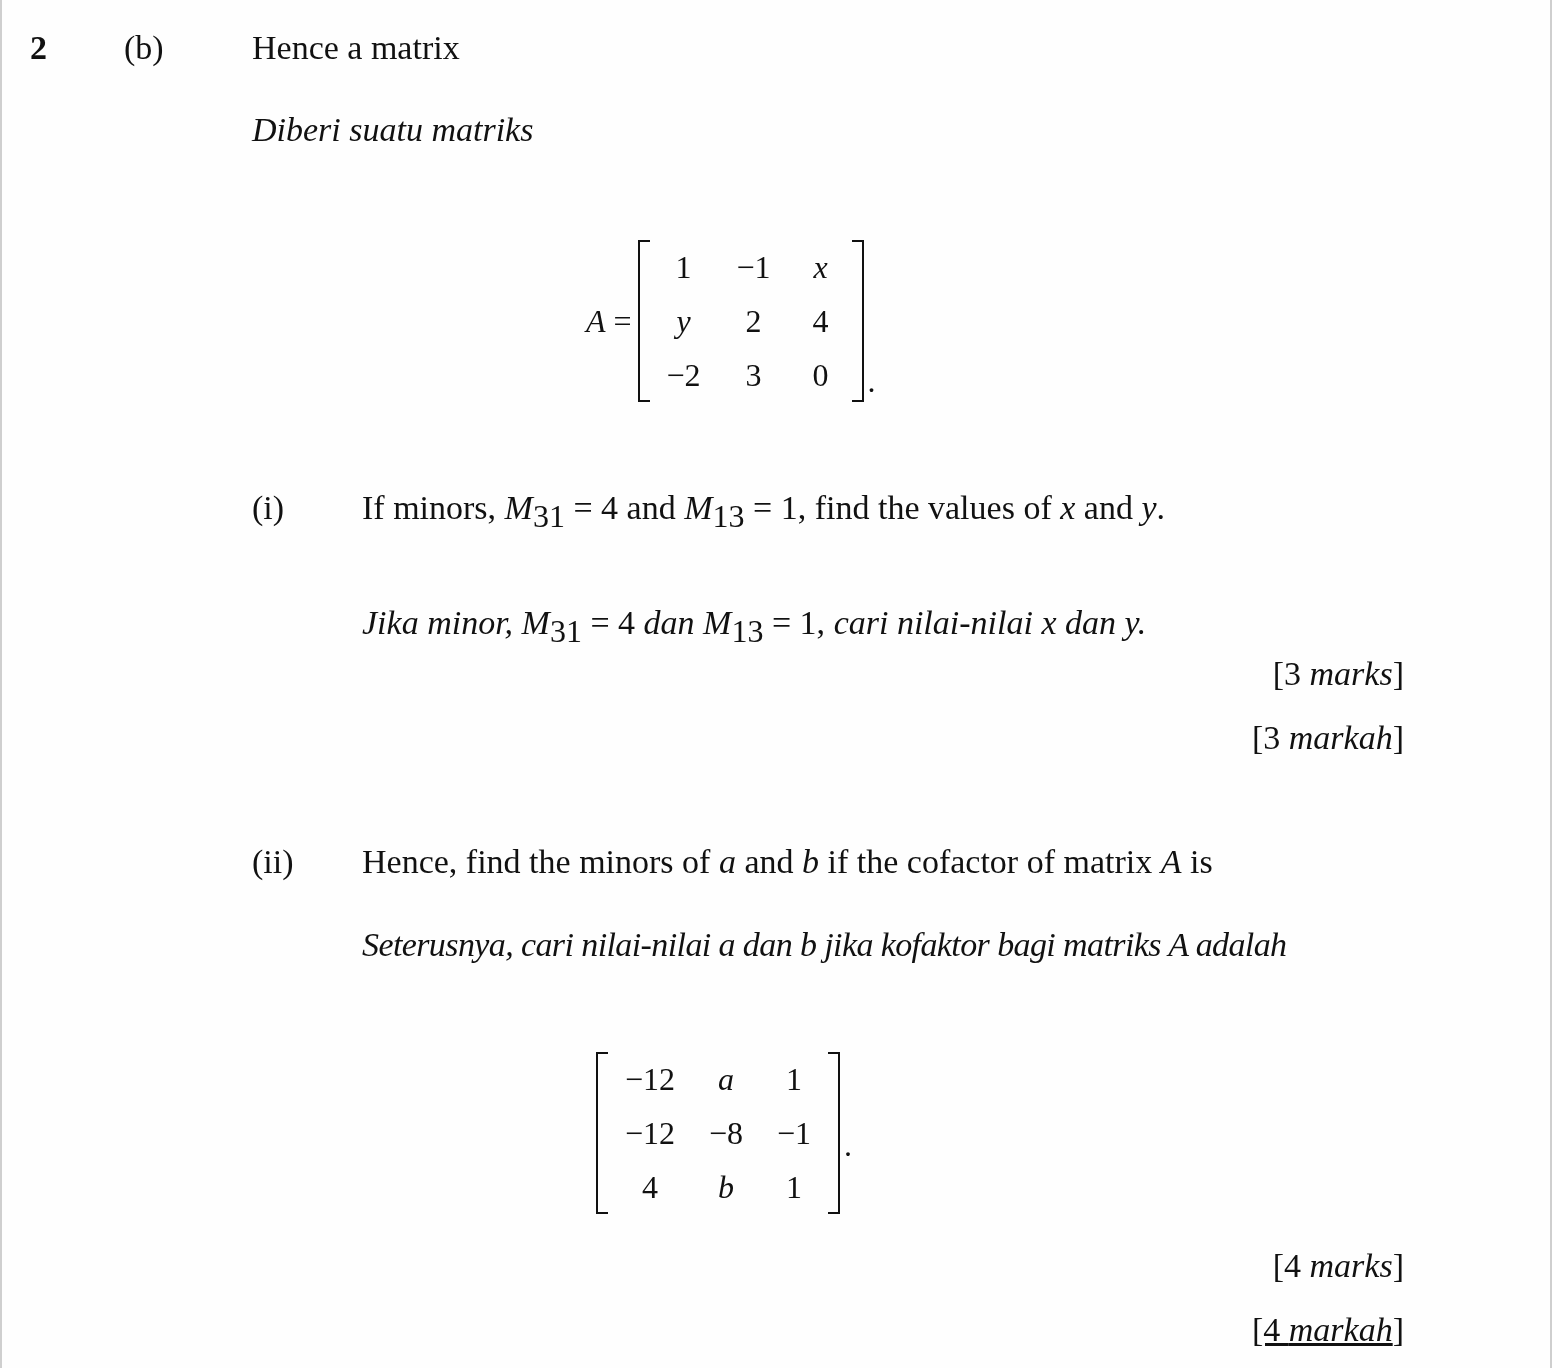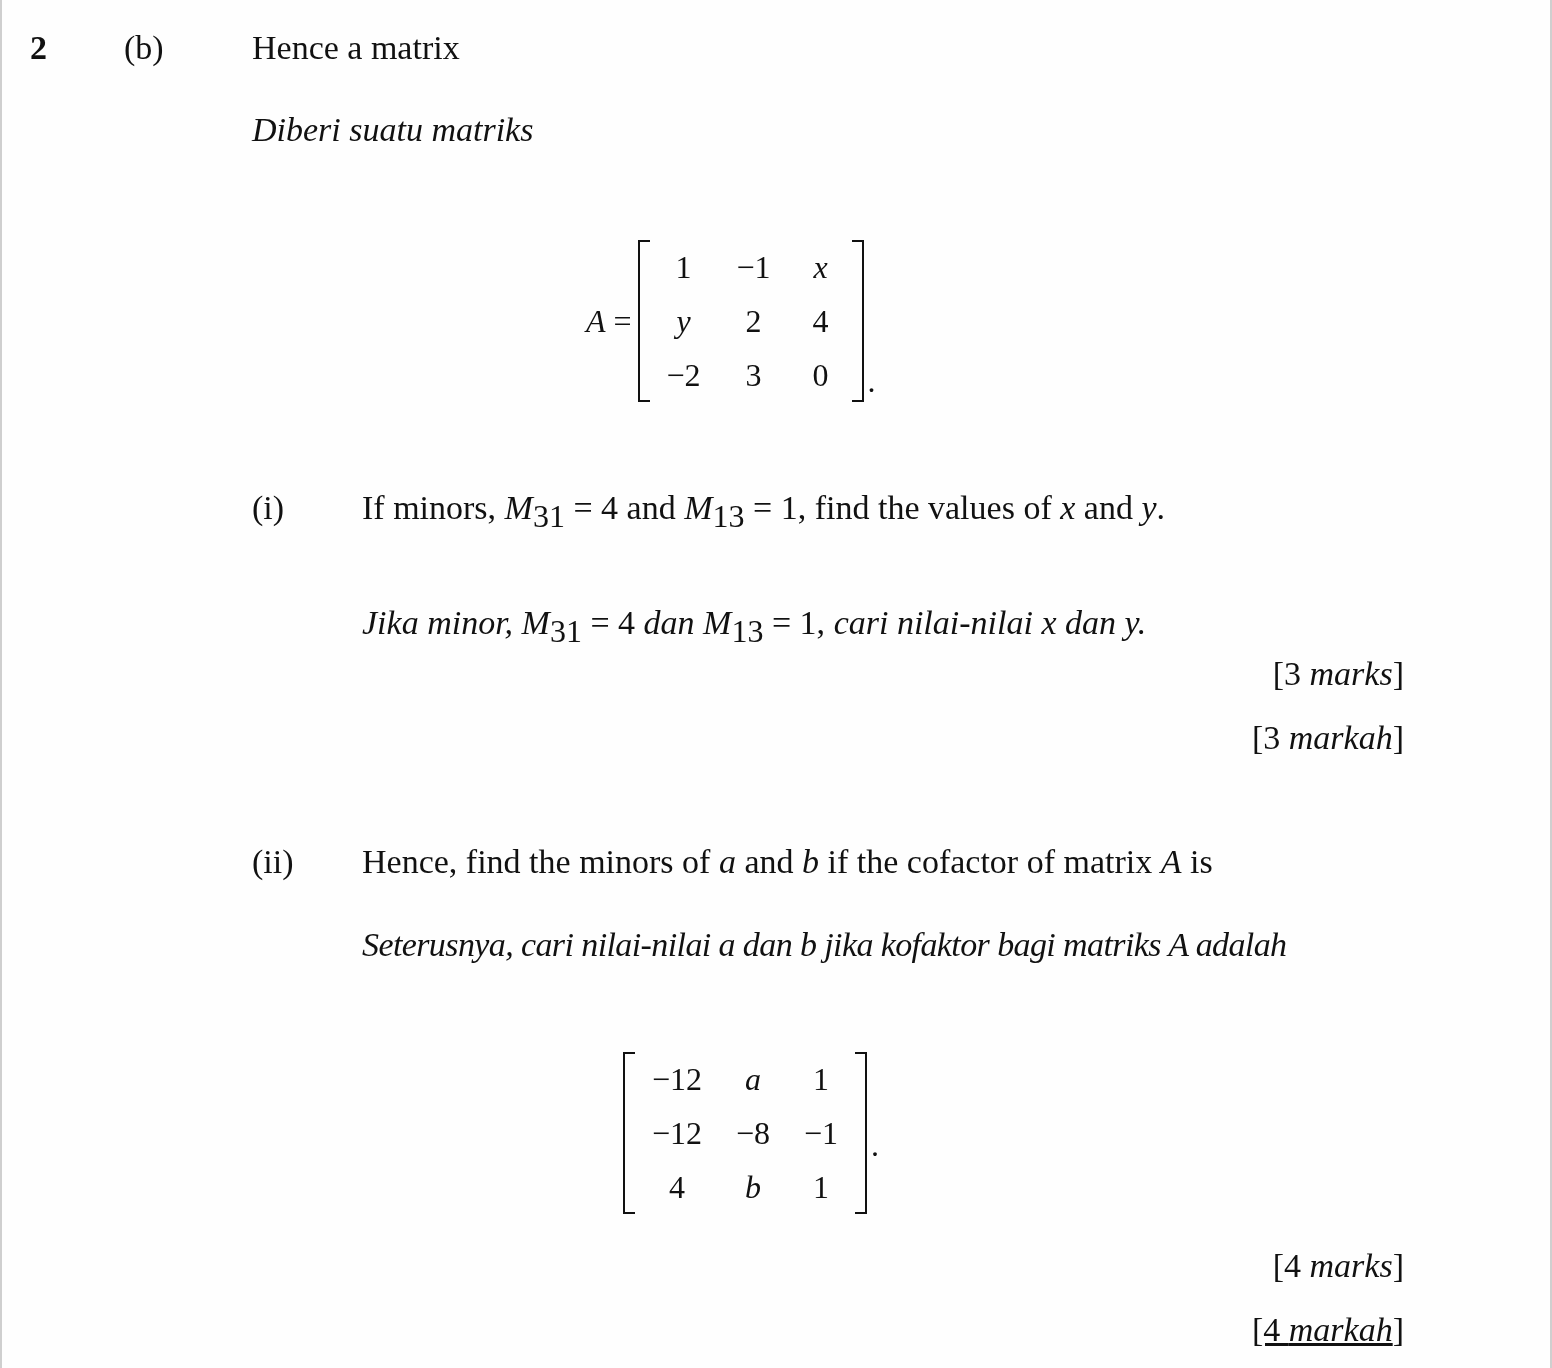--- a/index.html
+++ b/index.html
@@ -77,21 +77,21 @@
 <div class="abs txt marks" style="top:718px;">
   <span>[3 </span><span class="it">markah</span><span>]</span>
 </div>
 
 <div class="abs txt" style="left:252px; top:842px;">(ii)</div>
 <div class="abs txt" style="left:362px; top:842px;">
   <span>Hence, find the minors of </span><span class="mi">a</span><span> and </span><span class="mi">b</span><span> if the cofactor of matrix </span><span class="mi">A</span><span> is</span>
 </div>
 <div class="abs txt it" style="left:362px; top:925px; letter-spacing:-0.6px;">Seterusnya, cari nilai-nilai a dan b jika kofaktor bagi matriks A adalah</div>
 
-<div class="matrix-wrap" style="left:596px; top:1052px;margin-left:27px;">
+<div class="matrix-wrap" style="left:596px; top:1052px;">
   <div class="bracket">
     <div class="br-l"></div>
     <div class="grid" style="grid-template-columns: 80px 72px 64px; padding: 0 2px;">
       <span class="cell">−12</span>
       <span class="cell mi">a</span>
       <span class="cell">1</span>
       <span class="cell">−12</span>
       <span class="cell">−8</span>
       <span class="cell">−1</span>
       <span class="cell">4</span>

